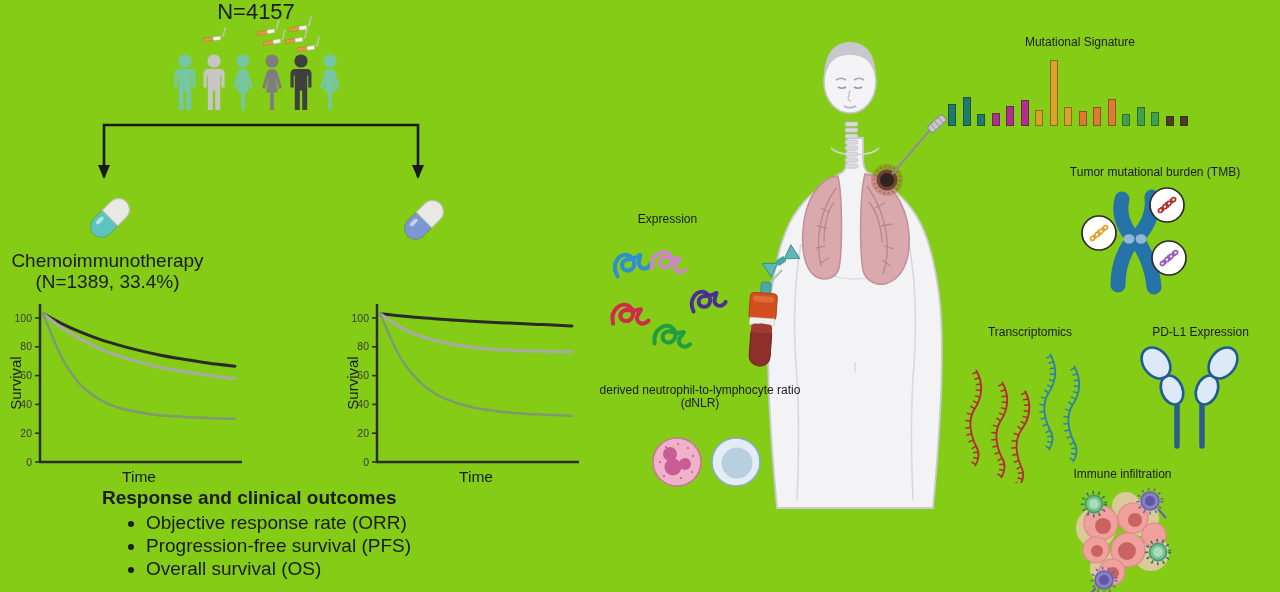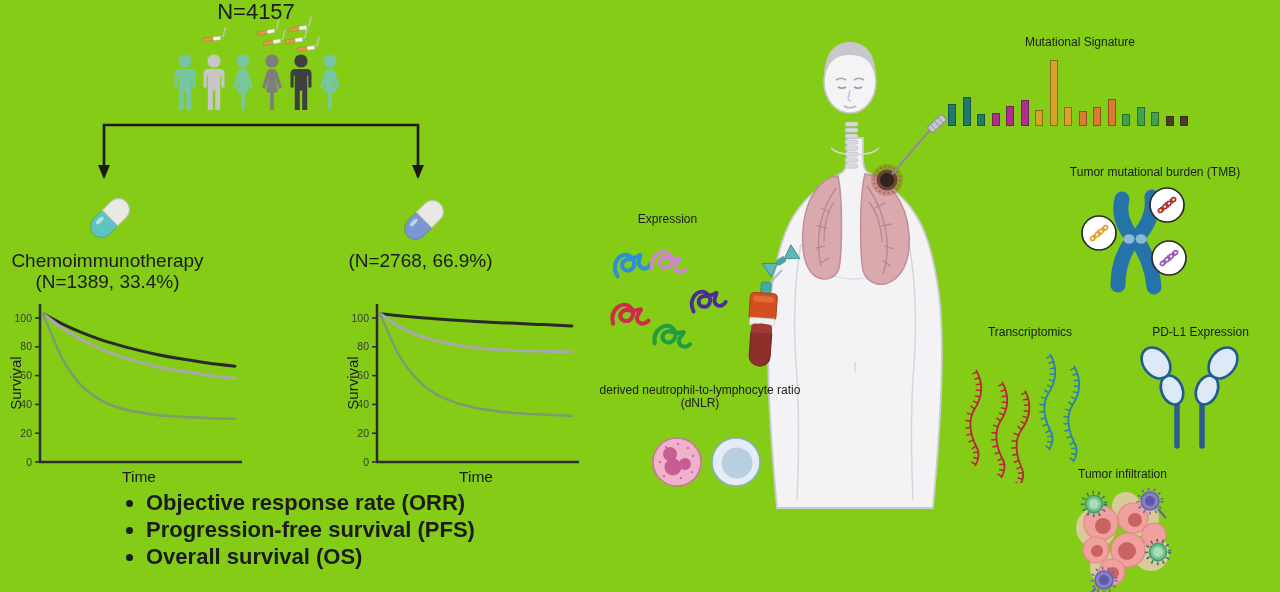--- a/index.html
+++ b/index.html
@@ -15,21 +15,21 @@
   #bracket{left:90px;top:115px;}
   #capsule-1{left:78px;top:186px;}
   #capsule-2{left:392px;top:188px;}
   #branch-label-1{left:0px;top:250px;width:215px;}
   #branch-label-2{left:313px;top:250px;width:215px;}
   #chart-1{left:10px;top:296px;}
   #chart-2{left:347px;top:296px;}
   #outcomes{left:102px;top:487px;width:380px;}
   #outcomes h3{margin:0;font-size:19px;font-weight:bold;}
   #outcomes ul{margin:3px 0 0 0;padding-left:44px;}
-  #outcomes li{font-size:22px;margin:1px 0;font-weight:bold;}
+  #outcomes li{font-size:19px;margin:1px 0;}
   #proteomics-label{left:595px;top:213px;width:145px;}
   #protein-squiggles{left:598px;top:238px;}
   #body-figure{left:735px;top:30px;}
   #dnlr-label{left:585px;top:384px;width:230px;}
   #dnlr-cells{left:648px;top:434px;}
   #mutsig-title{left:980px;top:36px;width:200px;}
   #mutsig-bars{left:948px;top:59px;width:256px;height:67px;display:flex;align-items:flex-end;gap:6.5px;}
   #mutsig-bars .bar{width:8px;box-sizing:border-box;border:1px solid rgba(30,20,5,.4);}
   #tmb-title{left:1015px;top:166px;width:280px;}
   #tmb-graphic{left:1072px;top:185px;}
@@ -120,21 +120,20 @@
       <path class="cap-bot" d="M32,21 H44 A11,11 0 0 1 44,43 H32 Z" stroke="#bdbdb8" stroke-width="1" fill="#e8e8e4"></path>
       <ellipse cx="23" cy="26.5" rx="5" ry="2" fill="rgba(255,255,255,0.55)"></ellipse>
     </g>
   </svg>
 
   <div class="label branch-label" id="branch-label-1">
     <div>Chemoimmunotherapy</div>
     <div>(N=1389, 33.4%)</div>
   </div>
   <div class="label branch-label" id="branch-label-2">
-    <div>(N=2768, 66.9%)</div>
   </div>
 
   <svg class="abs" id="chart-1" width="245" height="192">
       <line x1="25" y1="166" x2="30" y2="166" stroke="#2d2d2d" stroke-width="1.6"></line>
       <text x="22" y="169.5" text-anchor="end" font-size="10.5" fill="#3a3a3a" font-family="Liberation Sans, sans-serif">0</text>
       <line x1="25" y1="137.2" x2="30" y2="137.2" stroke="#2d2d2d" stroke-width="1.6"></line>
       <text x="22" y="140.7" text-anchor="end" font-size="10.5" fill="#3a3a3a" font-family="Liberation Sans, sans-serif">20</text>
       <line x1="25" y1="108.4" x2="30" y2="108.4" stroke="#2d2d2d" stroke-width="1.6"></line>
       <text x="22" y="111.9" text-anchor="end" font-size="10.5" fill="#3a3a3a" font-family="Liberation Sans, sans-serif">40</text>
       <line x1="25" y1="79.60000000000001" x2="30" y2="79.60000000000001" stroke="#2d2d2d" stroke-width="1.6"></line>
@@ -167,20 +166,21 @@
       <line x1="30" y1="8" x2="30" y2="166" stroke="#2d2d2d" stroke-width="2.5"></line>
       <line x1="29" y1="166" x2="232" y2="166" stroke="#2d2d2d" stroke-width="2.5"></line>
       <path d="M33,17.680000000000007 C36.2,18.0 45.8,19.2 52.2,19.8 C58.6,20.5 65.0,21.0 71.4,21.6 C77.8,22.1 84.2,22.6 90.6,23.0 C97.0,23.5 103.4,23.9 109.8,24.3 C116.2,24.7 122.6,25.1 129.0,25.5 C135.4,25.8 141.8,26.2 148.2,26.5 C154.6,26.8 161.0,27.0 167.4,27.3 C173.8,27.6 180.2,27.9 186.6,28.2 C193.0,28.5 199.4,28.6 205.8,28.9 C212.2,29.2 221.8,29.8 225.0,29.9" fill="none" stroke="#2a2a2a" stroke-width="3" stroke-linecap="round"></path>
       <path d="M33,17.680000000000007 C36.2,19.8 45.8,27.0 52.2,30.6 C58.6,34.2 65.0,36.9 71.4,39.3 C77.8,41.7 84.2,43.4 90.6,45.0 C97.0,46.6 103.4,47.8 109.8,48.9 C116.2,50.0 122.6,50.9 129.0,51.7 C135.4,52.4 141.8,52.9 148.2,53.4 C154.6,53.8 161.0,54.1 167.4,54.4 C173.8,54.7 180.2,54.9 186.6,55.1 C193.0,55.3 199.4,55.4 205.8,55.6 C212.2,55.7 221.8,55.8 225.0,55.8" fill="none" stroke="#a9a9a9" stroke-width="3" stroke-linecap="round"></path>
       <path d="M33,17.680000000000007 C36.2,24.6 45.8,48.3 52.2,59.4 C58.6,70.6 65.0,78.0 71.4,84.6 C77.8,91.2 84.2,95.3 90.6,99.0 C97.0,102.8 103.4,104.8 109.8,107.0 C116.2,109.1 122.6,110.7 129.0,112.0 C135.4,113.3 141.8,114.0 148.2,114.9 C154.6,115.7 161.0,116.5 167.4,117.0 C173.8,117.6 180.2,117.9 186.6,118.2 C193.0,118.5 199.4,118.8 205.8,119.1 C212.2,119.3 221.8,119.8 225.0,119.9" fill="none" stroke="#7d9b72" stroke-width="2.5" stroke-linecap="round"></path>
       <text x="0" y="0" text-anchor="middle" font-size="15" fill="#1b1b1b" font-family="Liberation Sans, sans-serif" transform="translate(11,87) rotate(-90)">Survival</text>
       <text x="129" y="186" text-anchor="middle" font-size="15.5" fill="#1b1b1b" font-family="Liberation Sans, sans-serif">Time</text>
     </svg>
 
   <div class="abs" id="outcomes">
+    <h3>Response and clinical outcomes</h3>
     <ul>
         <li>Objective response rate (ORR)</li>
         <li>Progression-free survival (PFS)</li>
         <li>Overall survival (OS)</li>
       </ul>
   </div>
 
   <div class="label sec-label" id="proteomics-label">Expression</div>
   <svg class="abs" id="protein-squiggles" width="150" height="122">
     <defs>
@@ -445,21 +445,21 @@
       <ellipse cx="34" cy="44" rx="10.5" ry="15" transform="rotate(-22 34 44)" fill="#dde9f6" stroke="#1f5c8f" stroke-width="2.6"></ellipse>
       <ellipse cx="18" cy="17" rx="12.5" ry="17" transform="rotate(-38 18 17)" fill="#dde9f6" stroke="#1f5c8f" stroke-width="2.6"></ellipse>
     </g>
     <g>
       <line x1="64" y1="58" x2="64" y2="100" stroke="#2a5c8f" stroke-width="5.5" stroke-linecap="round"></line>
       <ellipse cx="69" cy="44" rx="10.5" ry="15" transform="rotate(22 69 44)" fill="#dde9f6" stroke="#1f5c8f" stroke-width="2.6"></ellipse>
       <ellipse cx="85" cy="17" rx="12.5" ry="17" transform="rotate(38 85 17)" fill="#dde9f6" stroke="#1f5c8f" stroke-width="2.6"></ellipse>
     </g>
   </svg>
 
-  <div class="label sec-label" id="immune-title">Tumor infiltration</div>
+  <div class="label sec-label" id="immune-title">Immune infiltration</div>
   <svg class="abs" id="immune-graphic" width="120" height="104">
     <g fill="#f7c9c6" opacity="0.75">
       <circle cx="30" cy="40" r="20"></circle>
         <circle cx="75" cy="30" r="18"></circle>
         <circle cx="85" cy="65" r="18"></circle>
       <circle cx="40" cy="80" r="16"></circle>
         <circle cx="60" cy="18" r="14"></circle>
     </g>
     <g fill="#f0a19e" stroke="#dd8a88" stroke-width="1.2">
       <circle cx="35" cy="35" r="17"></circle>

